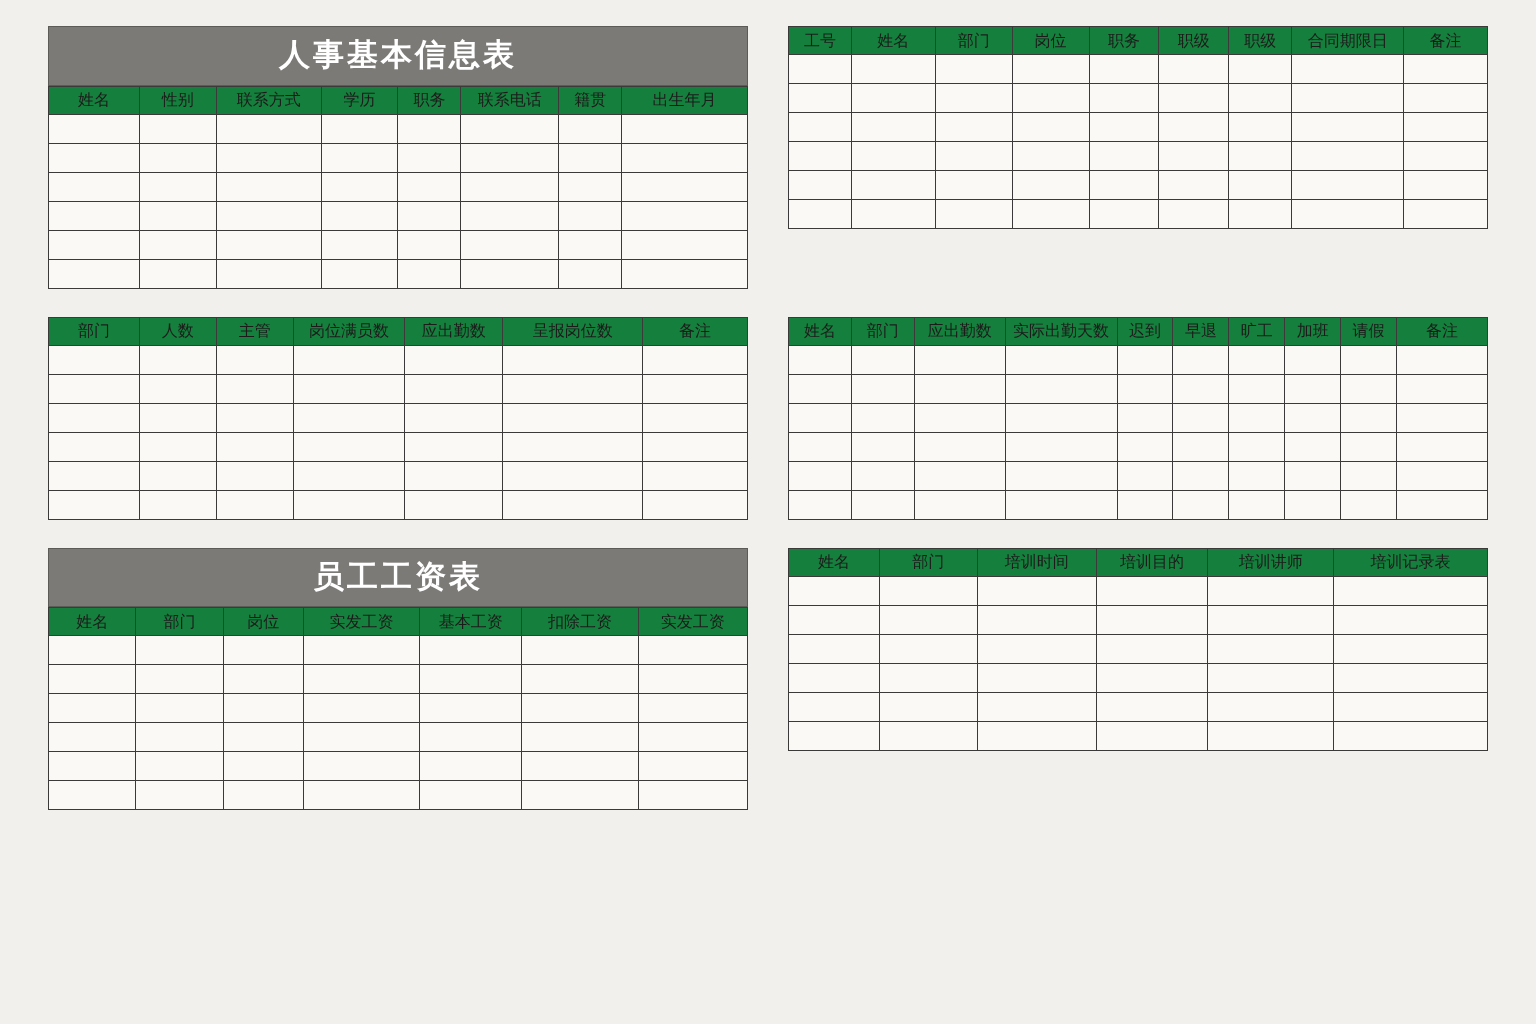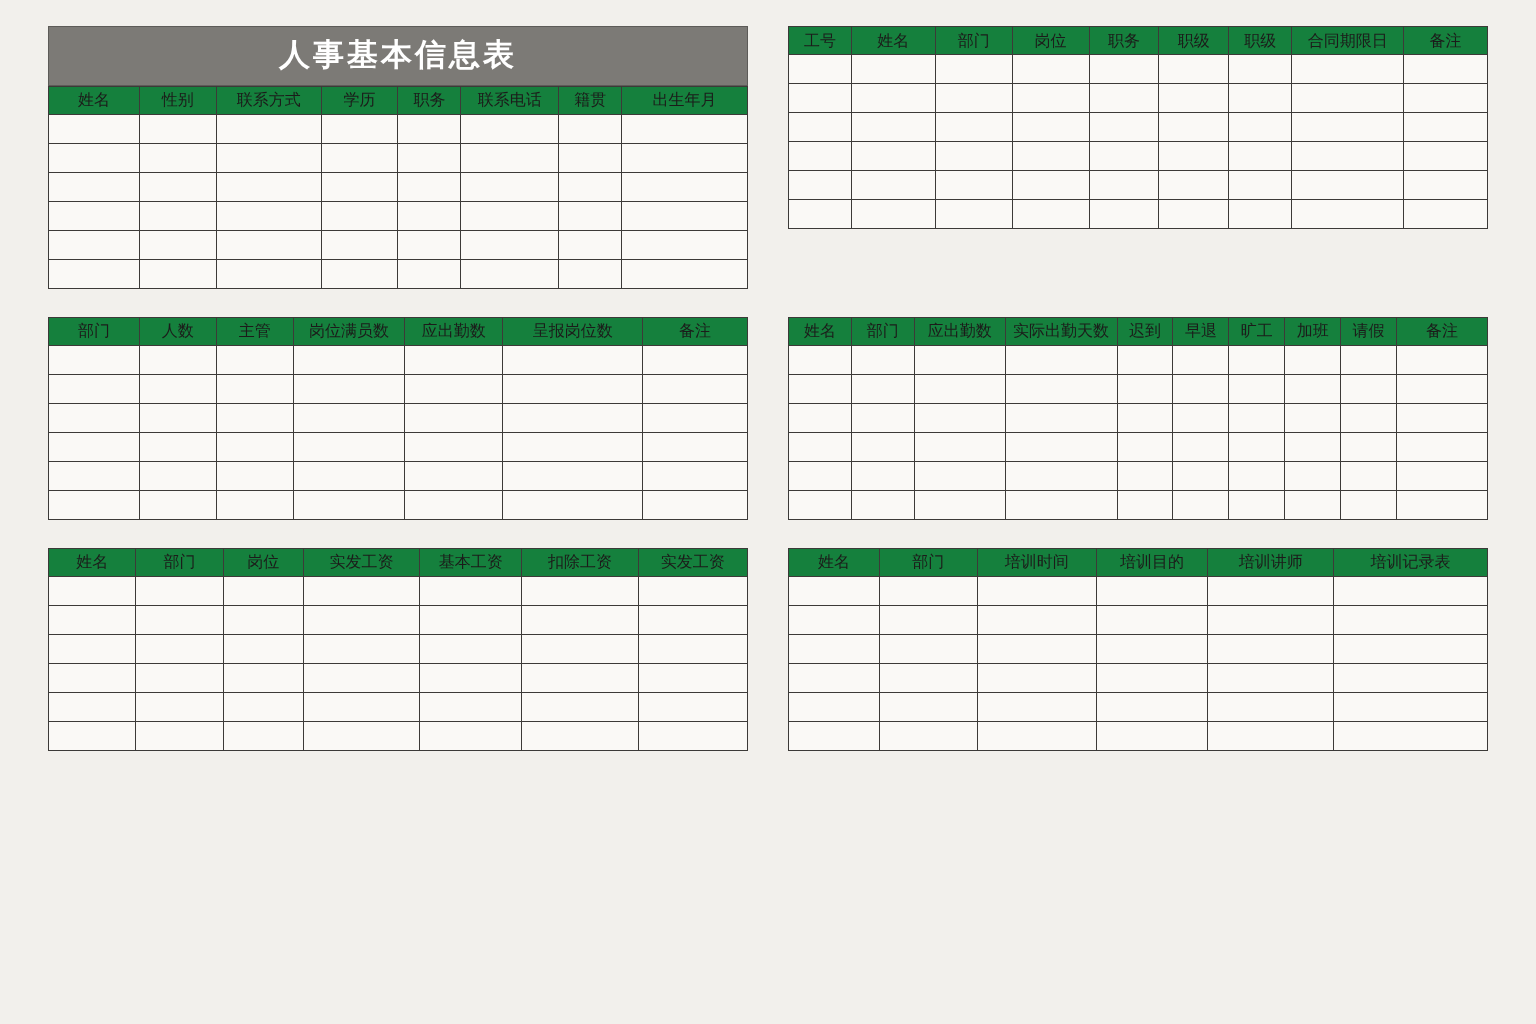--- a/index.html
+++ b/index.html
@@ -442,20 +442,21 @@
               <td></td>
               <td></td>
               <td></td>
               <td></td>
               <td></td>
             </tr>
           </tbody>
         </table>
       </div>
       <div class="card" data-idx="4">
+        <div class="card-title">员工工资表</div>
         <table class="tbl">
           <colgroup>
             <col style="width: 12%;">
             <col style="width: 12%;">
             <col style="width: 11%;">
             <col style="width: 16%;">
             <col style="width: 14%;">
             <col style="width: 16%;">
             <col style="width: 15%;">
           </colgroup>

